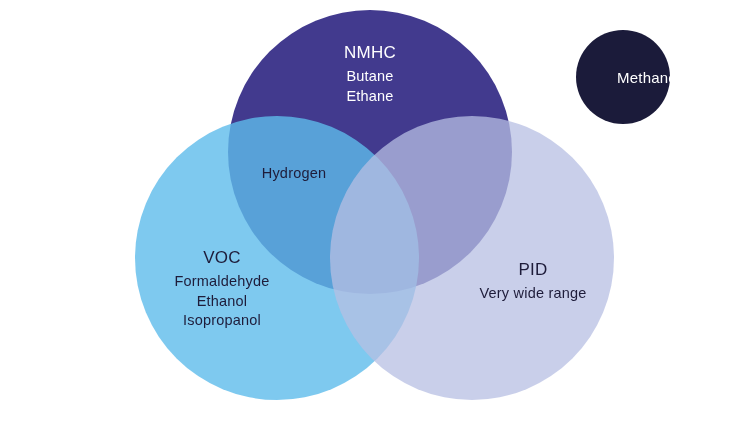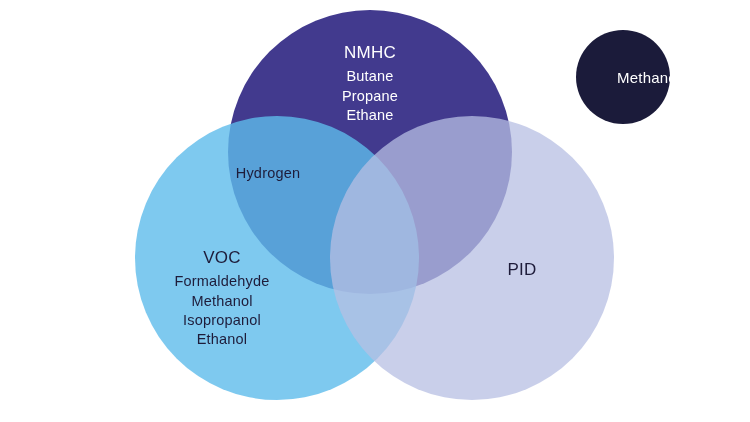--- a/index.html
+++ b/index.html
@@ -65,67 +65,66 @@
     font-size: 17px;
     margin-bottom: 3px;
   }
   .label-nmhc {
     left: 290px; top: 42px;
     width: 160px;
     color: #ffffff;
     text-align: center;
   }
   .label-hydrogen {
-    left: 208px; top: 164px;
+    left: 234px; top: 164px;
     width: 120px;
   }
   .label-center {
     left: 296px; top: 228px;
     width: 160px;
     white-space: pre-line;
   }
   .label-voc {
     left: 142px; top: 247px;
     width: 160px;
   }
   .label-pid {
-    left: 442px; top: 259px;
+    left: 453px; top: 259px;
     width: 160px;
   }
 </style>
 </head>
 <body>
 
 <div class="canvas">
 
   <div class="circle circle-nmhc"></div>
   <div class="circle circle-voc"></div>
   <div class="circle circle-pid"></div>
 
   <div class="circle circle-methane">
     <span class="methane-text">Methane</span>
   </div>
 
   <div class="vlabel label-nmhc">
     <div class="vtitle">NMHC</div>
     <div>Butane</div>
-    <div>Propane</div>
     <div>Ethane</div>
   </div>
 
   <div class="vlabel label-hydrogen">
     <div>Hydrogen</div>
   </div>
 
 
   <div class="vlabel label-voc">
     <div class="vtitle">VOC</div>
     <div>Formaldehyde</div>
-    <div>Methanol</div>
+    <div>Ethanol</div>
     <div>Isopropanol</div>
-    <div>Ethanol</div>
   </div>
 
   <div class="vlabel label-pid">
     <div class="vtitle">PID</div>
+    <div>Very wide range</div>
   </div>
 
 </div>
 
 </body></html>

